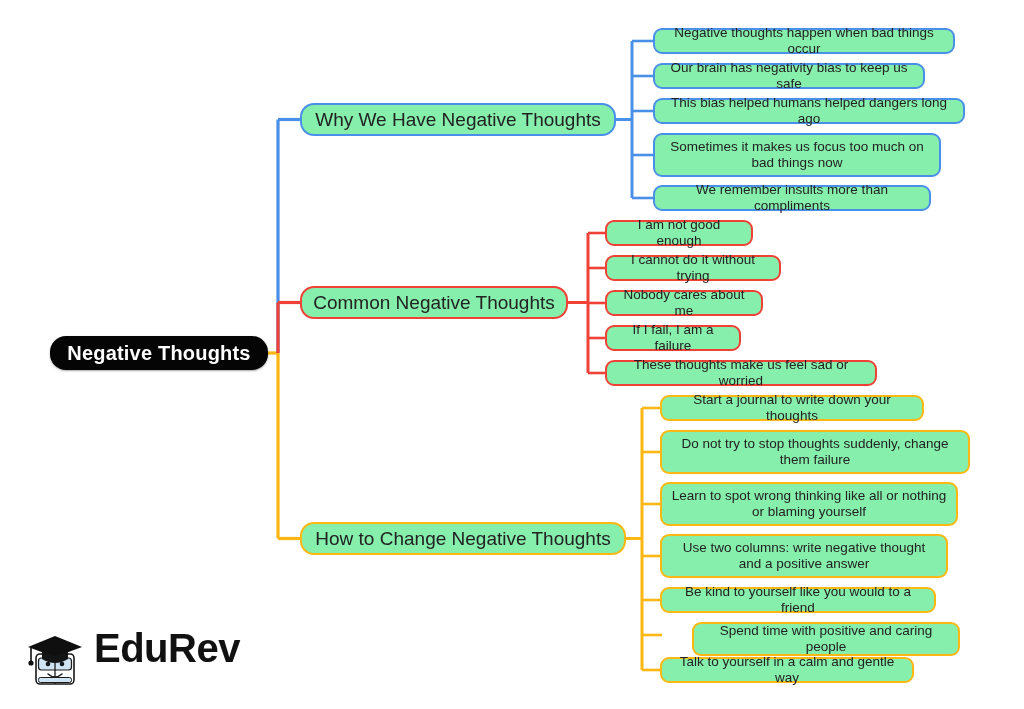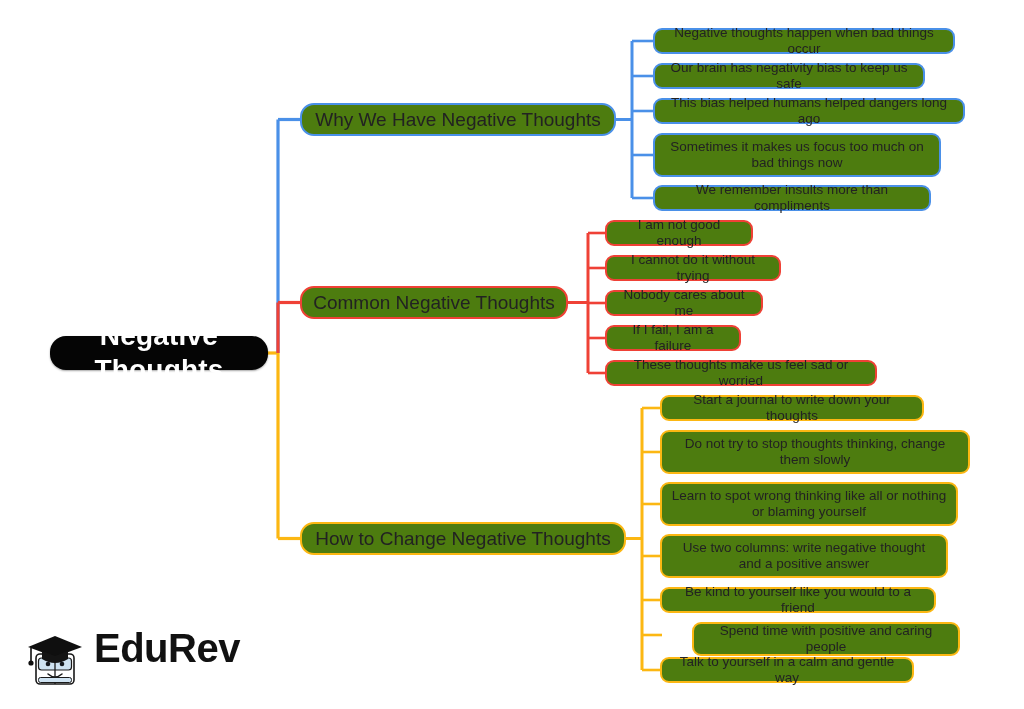--- a/index.html
+++ b/index.html
@@ -25,28 +25,28 @@
     height: 709px;
     pointer-events: none;
   }
   .node {
     position: absolute;
     box-sizing: border-box;
     display: flex;
     align-items: center;
     justify-content: center;
     text-align: center;
-    background: #4d7c0f;
+    background: #86efac;
     color: #222222;
     line-height: 1.22;
   }
   .root {
     background: #050505;
     color: #ffffff;
-    font-size: 28px;
+    font-size: 20px;
     font-weight: bold;
     border-radius: 16px;
     border: none;
     letter-spacing: 0.2px;
     box-shadow: 0 1px 2px rgba(0,0,0,0.35);
   }
   .branch {
     font-size: 19px;
     font-weight: normal;
     border-radius: 14px;
@@ -138,21 +138,21 @@
       <div class="node leaf b-blue" style="left: 653px; top: 133px; width: 288px; height: 44px; border-color: rgb(74, 144, 232);">Sometimes it makes us focus too much on bad things now</div>
       <div class="node leaf b-blue" style="left: 653px; top: 185px; width: 278px; height: 26px; border-color: rgb(74, 144, 232);">We remember insults more than compliments</div>
       <div class="node branch b-red" style="left: 300px; top: 286px; width: 268px; height: 33px; border-color: rgb(239, 65, 54);">Common Negative Thoughts</div>
       <div class="node leaf b-red" style="left: 605px; top: 220px; width: 148px; height: 26px; border-color: rgb(239, 65, 54);">I am not good enough</div>
       <div class="node leaf b-red" style="left: 605px; top: 255px; width: 176px; height: 26px; border-color: rgb(239, 65, 54);">I cannot do it without trying</div>
       <div class="node leaf b-red" style="left: 605px; top: 290px; width: 158px; height: 26px; border-color: rgb(239, 65, 54);">Nobody cares about me</div>
       <div class="node leaf b-red" style="left: 605px; top: 325px; width: 136px; height: 26px; border-color: rgb(239, 65, 54);">If I fail, I am a failure</div>
       <div class="node leaf b-red" style="left: 605px; top: 360px; width: 272px; height: 26px; border-color: rgb(239, 65, 54);">These thoughts make us feel sad or worried</div>
       <div class="node branch b-yellow" style="left: 300px; top: 522px; width: 326px; height: 33px; border-color: rgb(252, 183, 18);">How to Change Negative Thoughts</div>
       <div class="node leaf b-yellow" style="left: 660px; top: 395px; width: 264px; height: 26px; border-color: rgb(252, 183, 18);">Start a journal to write down your thoughts</div>
-      <div class="node leaf b-yellow" style="left: 660px; top: 430px; width: 310px; height: 44px; border-color: rgb(252, 183, 18);">Do not try to stop thoughts thinking, change them slowly</div>
+      <div class="node leaf b-yellow" style="left: 660px; top: 430px; width: 310px; height: 44px; border-color: rgb(252, 183, 18);">Do not try to stop thoughts suddenly, change them failure</div>
       <div class="node leaf b-yellow" style="left: 660px; top: 482px; width: 298px; height: 44px; border-color: rgb(252, 183, 18);">Learn to spot wrong thinking like all or nothing or blaming yourself</div>
       <div class="node leaf b-yellow" style="left: 660px; top: 534px; width: 288px; height: 44px; border-color: rgb(252, 183, 18);">Use two columns: write negative thought and a positive answer</div>
       <div class="node leaf b-yellow" style="left: 660px; top: 587px; width: 276px; height: 26px; border-color: rgb(252, 183, 18);">Be kind to yourself like you would to a friend</div>
       <div class="node leaf b-yellow" style="left: 692px; top: 622px; width: 268px; height: 34px; border-color: rgb(252, 183, 18);">Spend time with positive and caring people</div>
       <div class="node leaf b-yellow" style="left: 660px; top: 657px; width: 254px; height: 26px; border-color: rgb(252, 183, 18);">Talk to yourself in a calm and gentle way</div>
     </div>
 
   <div id="logo">
     <div class="mark">
       <svg viewBox="0 0 66 66" width="66" height="66">

